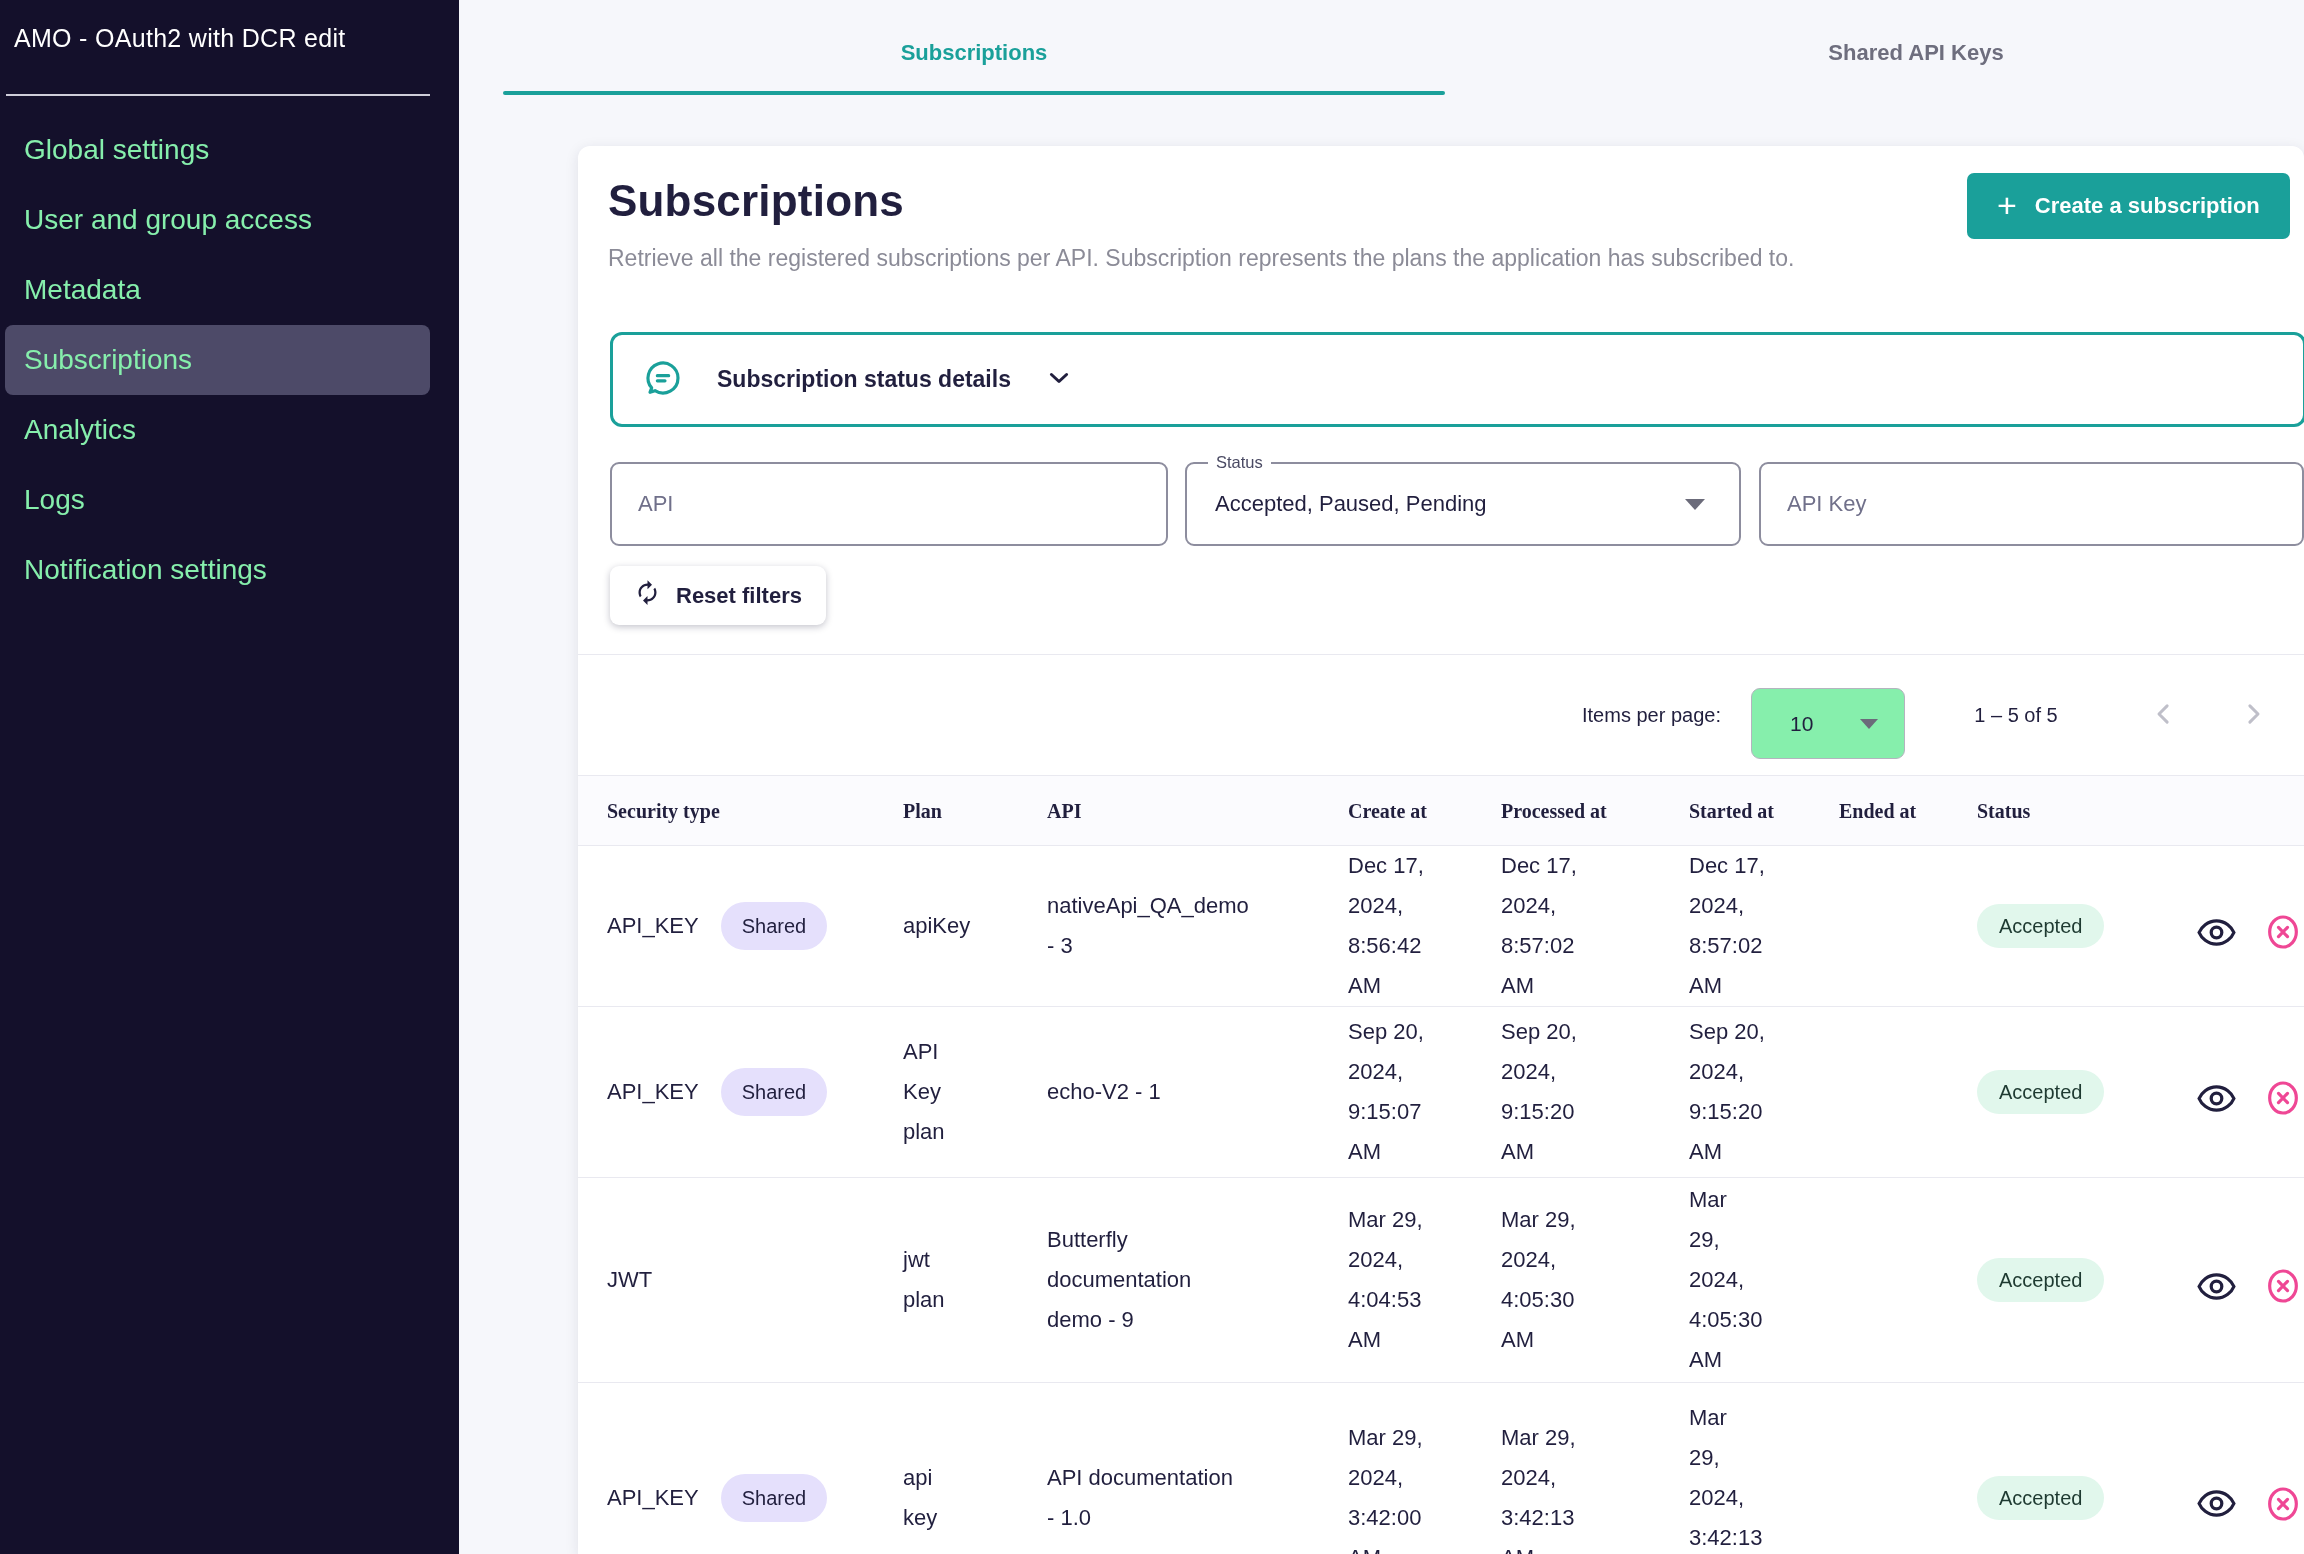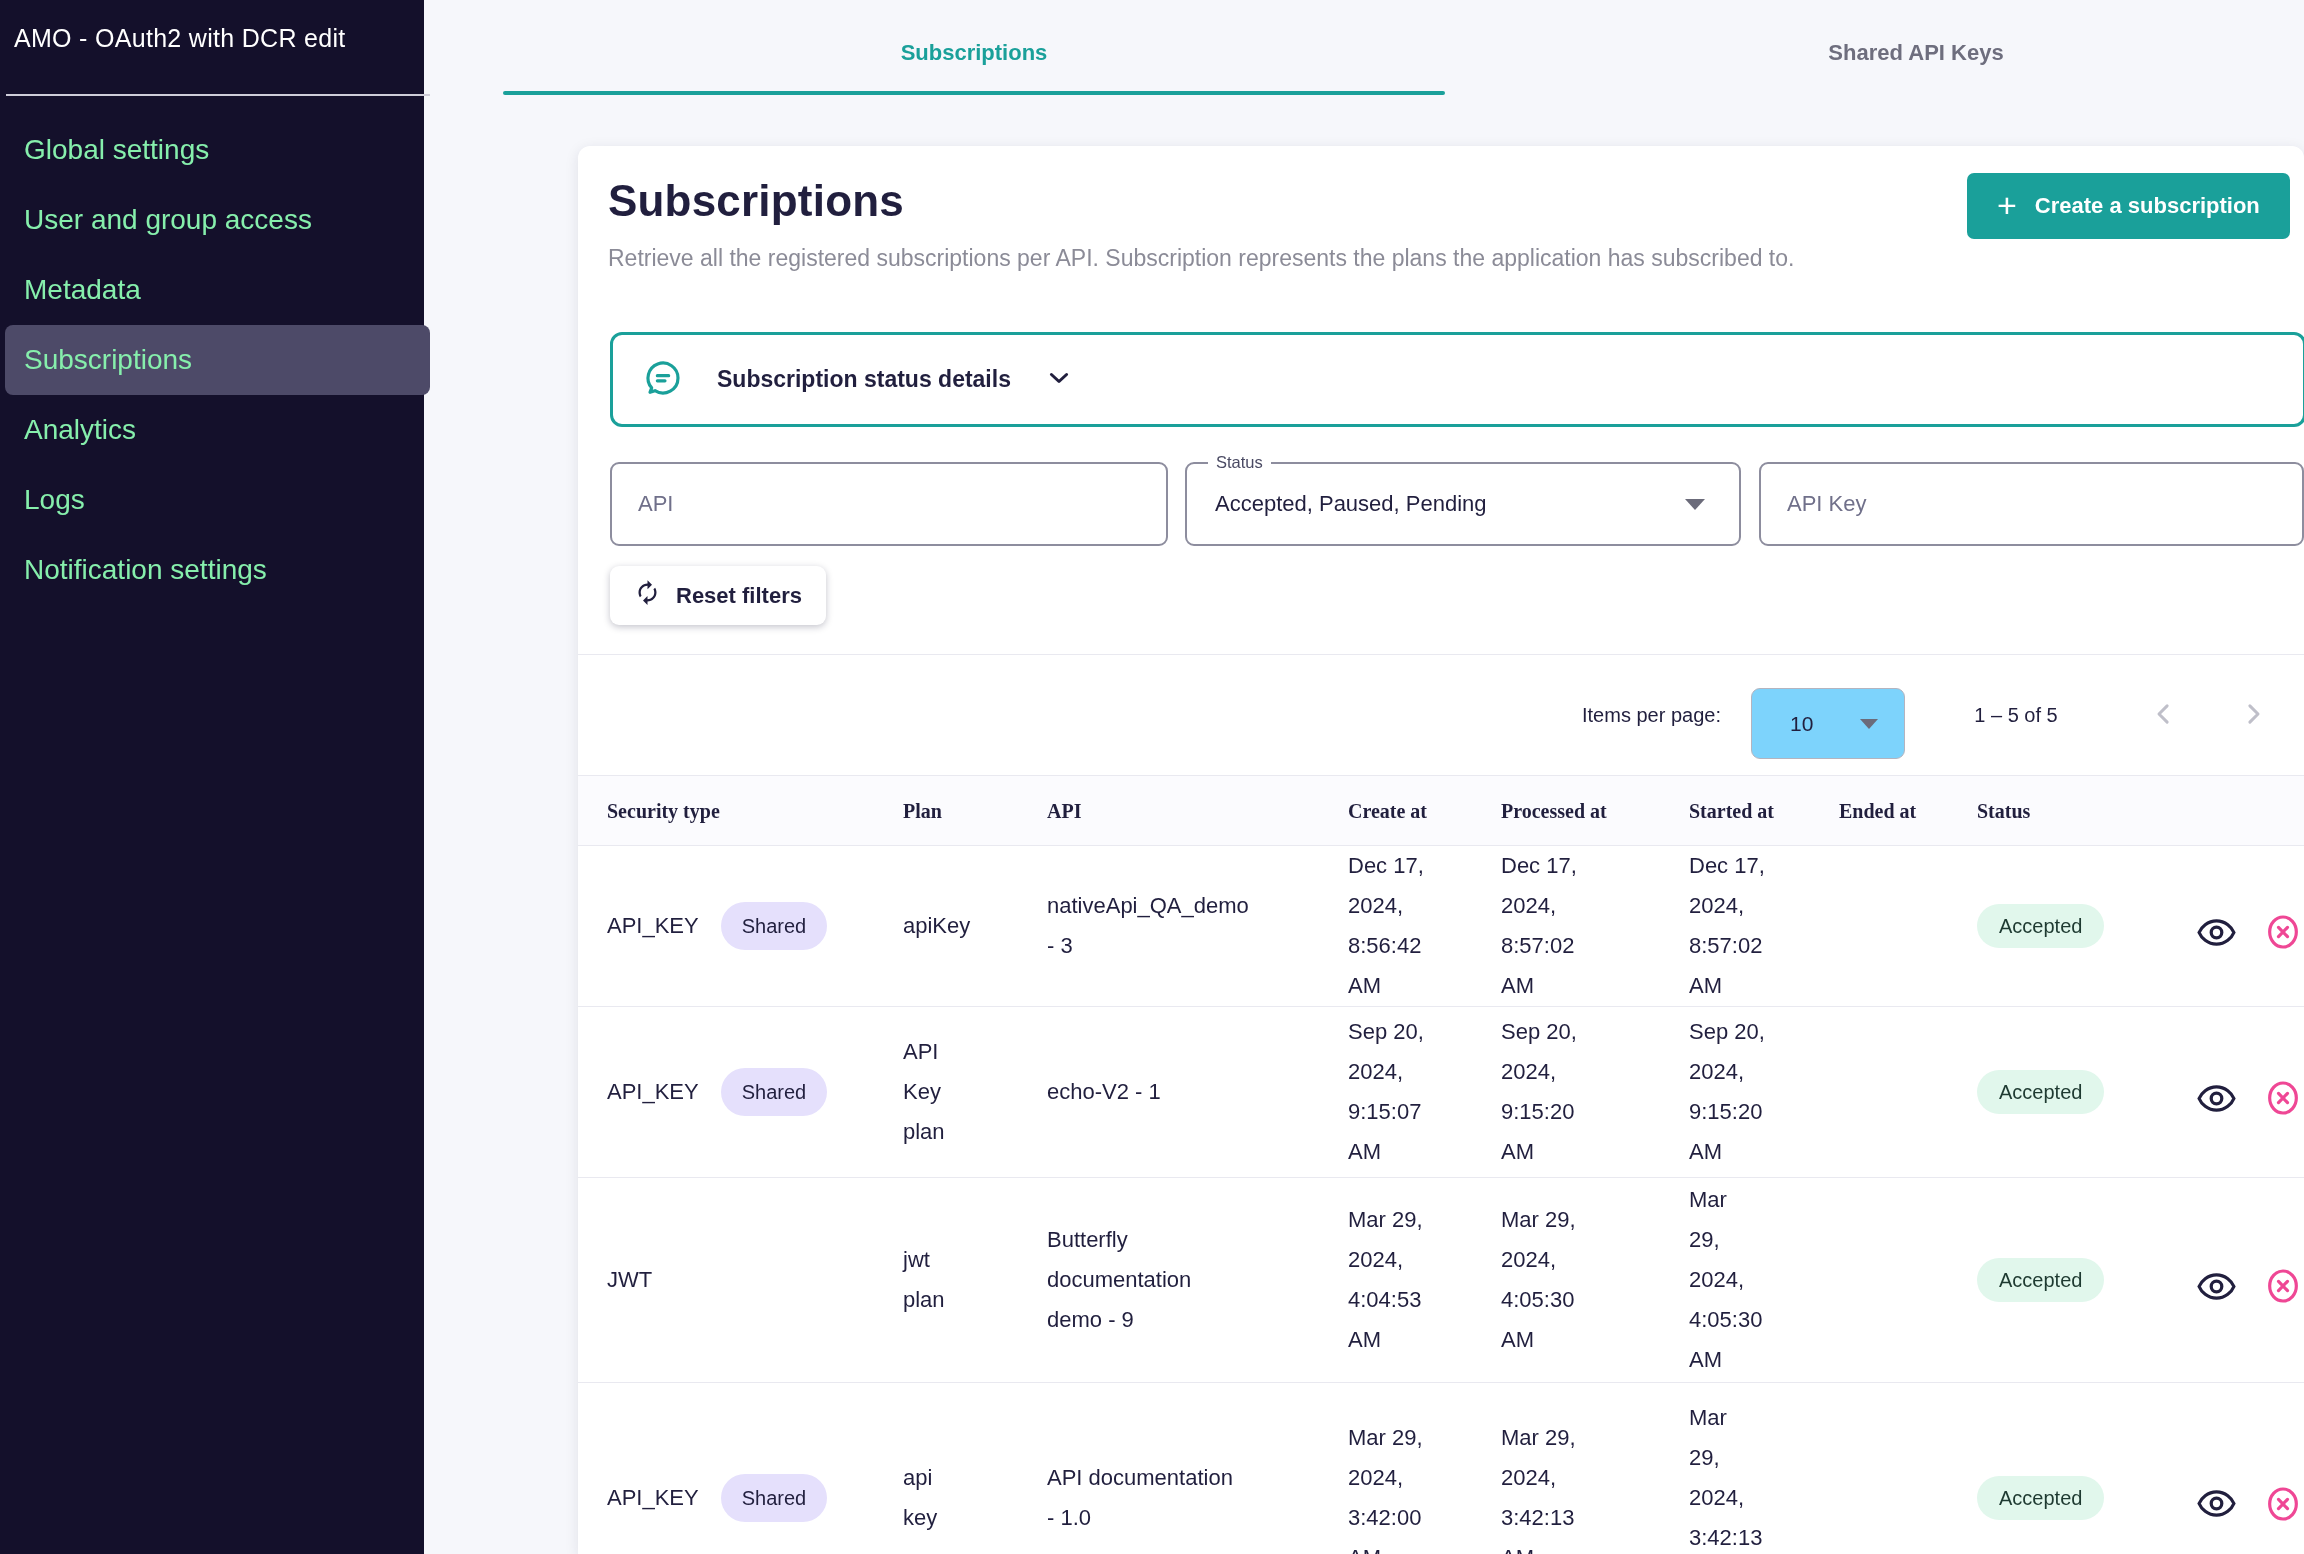--- a/index.html
+++ b/index.html
@@ -1,21 +1,21 @@
 <!DOCTYPE html>
 <html><head>
 <meta charset="utf-8">
 <style>
   * { margin:0; padding:0; box-sizing:border-box; }
   html,body { width:2304px; height:1554px; overflow:hidden; }
   body { font-family:"Liberation Sans", sans-serif; background:#f6f7fb; }
   #app { position:relative; width:2304px; height:1554px; overflow:hidden; }
 
   
-  .sidebar { position:absolute; left:0; top:0; width:424px; height:1554px; background:#14102b; }
+  .sidebar { position:absolute; left:0; top:0; width:459px; height:1554px; background:#14102b; }
   .sidebar-title { position:absolute; left:14px; top:24px; width:420px; color:#ffffff; font-size:25px; letter-spacing:.3px; }
   .sidebar-divider { position:absolute; left:6px; top:94px; width:424px; height:2px; background:#cfcdd9; }
   .sidebar-nav { position:absolute; left:5px; top:115px; width:425px; }
   .nav-item { height:70px; display:flex; align-items:center; padding-left:19px; color:#86efac; font-size:28px; border-radius:8px; cursor:pointer; }
   .nav-item.selected { background:#4d4a68; }
 
   
   .tabbar { position:absolute; left:459px; top:0; width:1845px; height:96px; }
   .tab { position:absolute; top:0; height:96px; width:942px; text-align:center; cursor:pointer; }
   .tab-1 { left:44px; }
@@ -46,21 +46,21 @@
   .select-value { position:absolute; left:28px; top:0; height:100%; display:flex; align-items:center; font-size:22px; color:#211f3e; }
   .tri-down { position:absolute; right:34px; top:50%; margin-top:-5px; width:0; height:0; border-left:10px solid transparent; border-right:10px solid transparent; border-top:11px solid #6b6b7a; }
 
   .reset-btn { position:absolute; left:32px; top:420px; height:59px; padding:0 24px; background:#ffffff; border:none; border-radius:9px; box-shadow:0 2px 7px rgba(20,20,50,.25); display:flex; align-items:center; gap:15px; font-size:22px; font-weight:700; color:#211f3e; cursor:pointer; font-family:inherit; }
 
   .card-divider { position:absolute; left:0; top:508px; width:100%; height:1px; background:#e9e9f0; }
 
   
   .paginator { position:absolute; left:0; top:509px; width:100%; height:120px; }
   .ipp-label { position:absolute; left:1004px; top:0; height:120px; display:flex; align-items:center; font-size:20px; color:#211f3e; }
-  .ipp-select { position:absolute; left:1173px; top:33px; width:154px; height:71px; border:1.5px solid #b4b4bf; border-radius:9px; cursor:pointer; background:#7dd3fc; }
+  .ipp-select { position:absolute; left:1173px; top:33px; width:154px; height:71px; border:1.5px solid #b4b4bf; border-radius:9px; cursor:pointer; background:#86efac; }
   .ipp-value { position:absolute; left:38px; top:0; height:100%; display:flex; align-items:center; font-size:21px; color:#211f3e; }
   .ipp-select .tri-down { right:26px; border-left-width:9px; border-right-width:9px; border-top-width:10px; }
   .range-label { position:absolute; left:1358px; top:0; width:160px; height:120px; display:flex; align-items:center; justify-content:center; font-size:20px; color:#211f3e; }
   .pg-btn { position:absolute; top:38px; width:44px; height:44px; display:flex; align-items:center; justify-content:center; cursor:pointer; background:none; border:none; }
   .pg-prev { left:1564px; }
   .pg-next { left:1653px; }
 
   
   .table { position:absolute; left:0; top:629px; width:1726px; }
   .t-row { display:grid; grid-template-columns:296px 144px 301px 153px 188px 150px 138px 219px 108px; padding-left:29px; align-items:center; border-bottom:1px solid #e9e9f0; }

